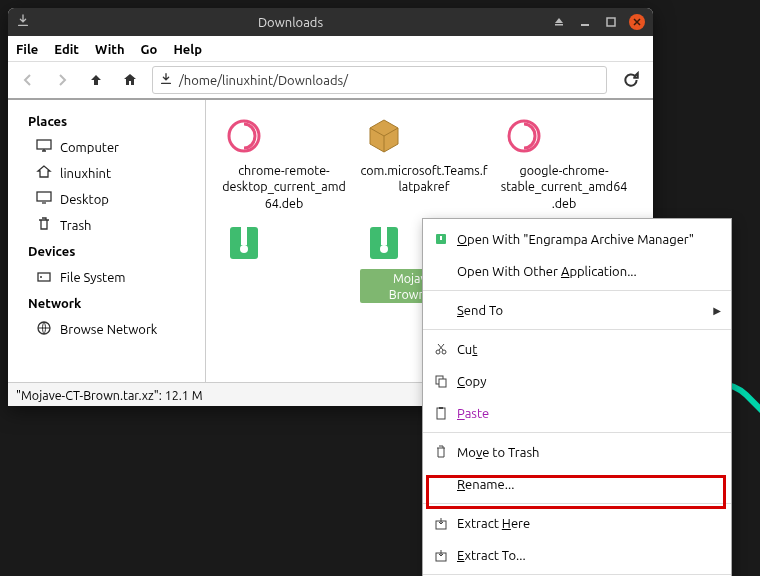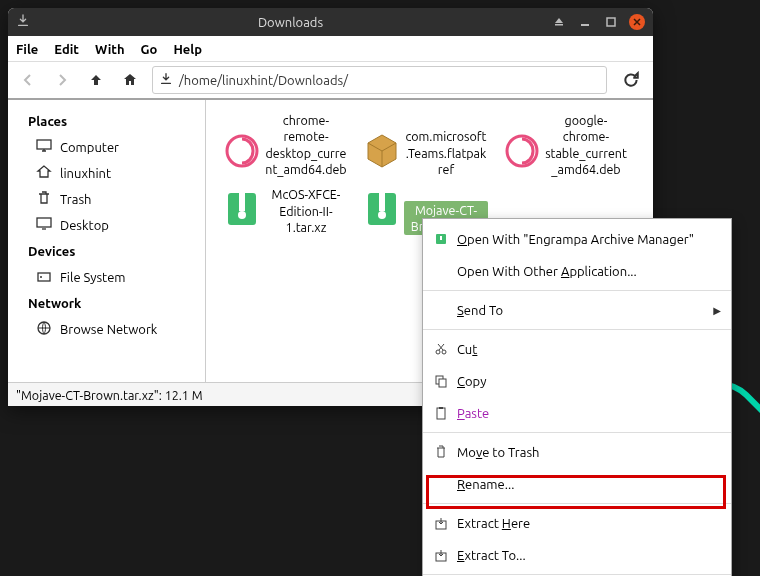--- a/index.html
+++ b/index.html
@@ -18,21 +18,21 @@
     .tool-btn.disabled { color: #bbb; }
     .pathbar { flex: 1; display: flex; align-items: center; border: 1px solid #ccc; height: 28px; padding: 0 6px; border-radius: 3px; gap: 6px; background: #fff; }
     .pathbar-text { font-size: 13px; color: #333; }
     .reload-btn { width: 28px; height: 28px; display: flex; align-items: center; justify-content: center; }
     .content-area { display: flex; height: calc(100% - 28px - 26px - 38px - 24px); background: #fff; }
     .sidebar { width: 198px; border-right: 1px solid #ccc; padding: 8px 8px; overflow-y: auto; }
     .side-header { font-weight: bold; font-size: 13px; padding: 6px 12px; }
     .side-item { display: flex; align-items: center; gap: 8px; padding: 4px 12px 4px 20px; font-size: 13px; cursor: pointer; }
     .side-item svg, .side-item .glyph { width: 16px; height: 16px; flex-shrink: 0; }
     .file-grid { flex: 1; padding: 8px; display: flex; flex-wrap: wrap; align-content: flex-start; gap: 0; }
-    .file-item { width: 140px; display: flex; flex-direction: row; align-items: flex-end; padding: 4px 6px; text-align: center; font-size: 12.5px; line-height: 1.3; }
+    .file-item { width: 140px; display: flex; flex-direction: column; align-items: flex-start; padding: 4px 6px; text-align: center; font-size: 12.5px; line-height: 1.3; }
     .file-item .icon-box { width: 48px; height: 48px; display: flex; align-items: center; justify-content: center; margin-bottom: 2px; }
     .file-label { max-width: 128px; word-break: break-word; }
     .file-label.selected { background: #7fb770; color: #fff; border-radius: 2px; padding: 1px 2px; }
     .statusbar { height: 24px; border-top: 1px solid #ccc; background: #f5f5f5; display: flex; align-items: center; padding: 0 8px; font-size: 12.5px; }
     
     .ctxmenu { position: absolute; left: 422px; top: 218px; width: 310px; background: #fff; border: 1px solid #aaa; box-shadow: 2px 4px 12px rgba(0,0,0,0.3); padding: 4px 0; font-size: 13px; }
     .ctx-item { display: flex; align-items: center; height: 32px; padding: 0 10px; gap: 8px; cursor: pointer; }
     .ctx-item.disabled { color: #a21caf; }
     .ctx-item .ctx-icon { width: 16px; height: 16px; flex-shrink: 0; display: flex; align-items: center; justify-content: center; color: #444; }
     .ctx-item .ctx-label { flex: 1; }
@@ -137,30 +137,30 @@
         <span>Computer</span>
       </div>
       <div class="side-item">
         <span><svg width="16" height="16" viewBox="0 0 16 16">
               <path d="M8 2l-6 5h2v6h8V7h2z" fill="none" stroke="#333" stroke-width="1.3"></path>
             </svg></span>
         <span>linuxhint</span>
       </div>
       <div class="side-item">
         <span><svg width="16" height="16" viewBox="0 0 16 16">
-              <path d="M3 4h10M5 4v9h6V4M6 2h4v2" fill="none" stroke="#333" stroke-width="1.3"></path>
-            </svg></span>
-        <span>Trash</span>
-      </div>
-      <div class="side-item">
-        <span><svg width="16" height="16" viewBox="0 0 16 16">
               <rect x="1" y="2" width="14" height="9" fill="none" stroke="#333" stroke-width="1.3"></rect>
               <path d="M6 13h4" stroke="#333" stroke-width="1.3"></path>
             </svg></span>
         <span>Desktop</span>
+      </div>
+      <div class="side-item">
+        <span><svg width="16" height="16" viewBox="0 0 16 16">
+              <path d="M3 4h10M5 4v9h6V4M6 2h4v2" fill="none" stroke="#333" stroke-width="1.3"></path>
+            </svg></span>
+        <span>Trash</span>
       </div>
       <div class="side-header">Devices</div>
       <div class="side-item">
         <span><svg width="16" height="16" viewBox="0 0 16 16">
               <rect x="2" y="5" width="12" height="8" fill="none" stroke="#333" stroke-width="1.3"></rect>
               <circle cx="5" cy="9" r="1" fill="#333"></circle>
             </svg></span>
         <span>File System</span>
       </div>
       <div class="side-header">Network</div>
@@ -203,21 +203,20 @@
           <div class="file-label">google-chrome-stable_current_amd64.deb</div>
         </div>
         <div class="file-item">
           <div class="icon-box">
             <svg width="44" height="44" viewBox="0 0 44 44">
               <rect x="8" y="6" width="28" height="32" rx="3" fill="#3fbc6f"></rect>
               <rect x="19" y="6" width="6" height="18" fill="#fff"></rect>
               <circle cx="22" cy="28" r="4" fill="#fff"></circle>
             </svg>
           </div>
-          <div class="file-label">McOS-XFCE-Edition-II-1.tar.xz</div>
         </div>
         <div class="file-item">
           <div class="icon-box">
             <svg width="44" height="44" viewBox="0 0 44 44">
               <rect x="8" y="6" width="28" height="32" rx="3" fill="#3fbc6f"></rect>
               <rect x="19" y="6" width="6" height="18" fill="#fff"></rect>
               <circle cx="22" cy="28" r="4" fill="#fff"></circle>
             </svg>
           </div>
           <div class="file-label selected">Mojave-CT-Brown.tar.xz</div>

